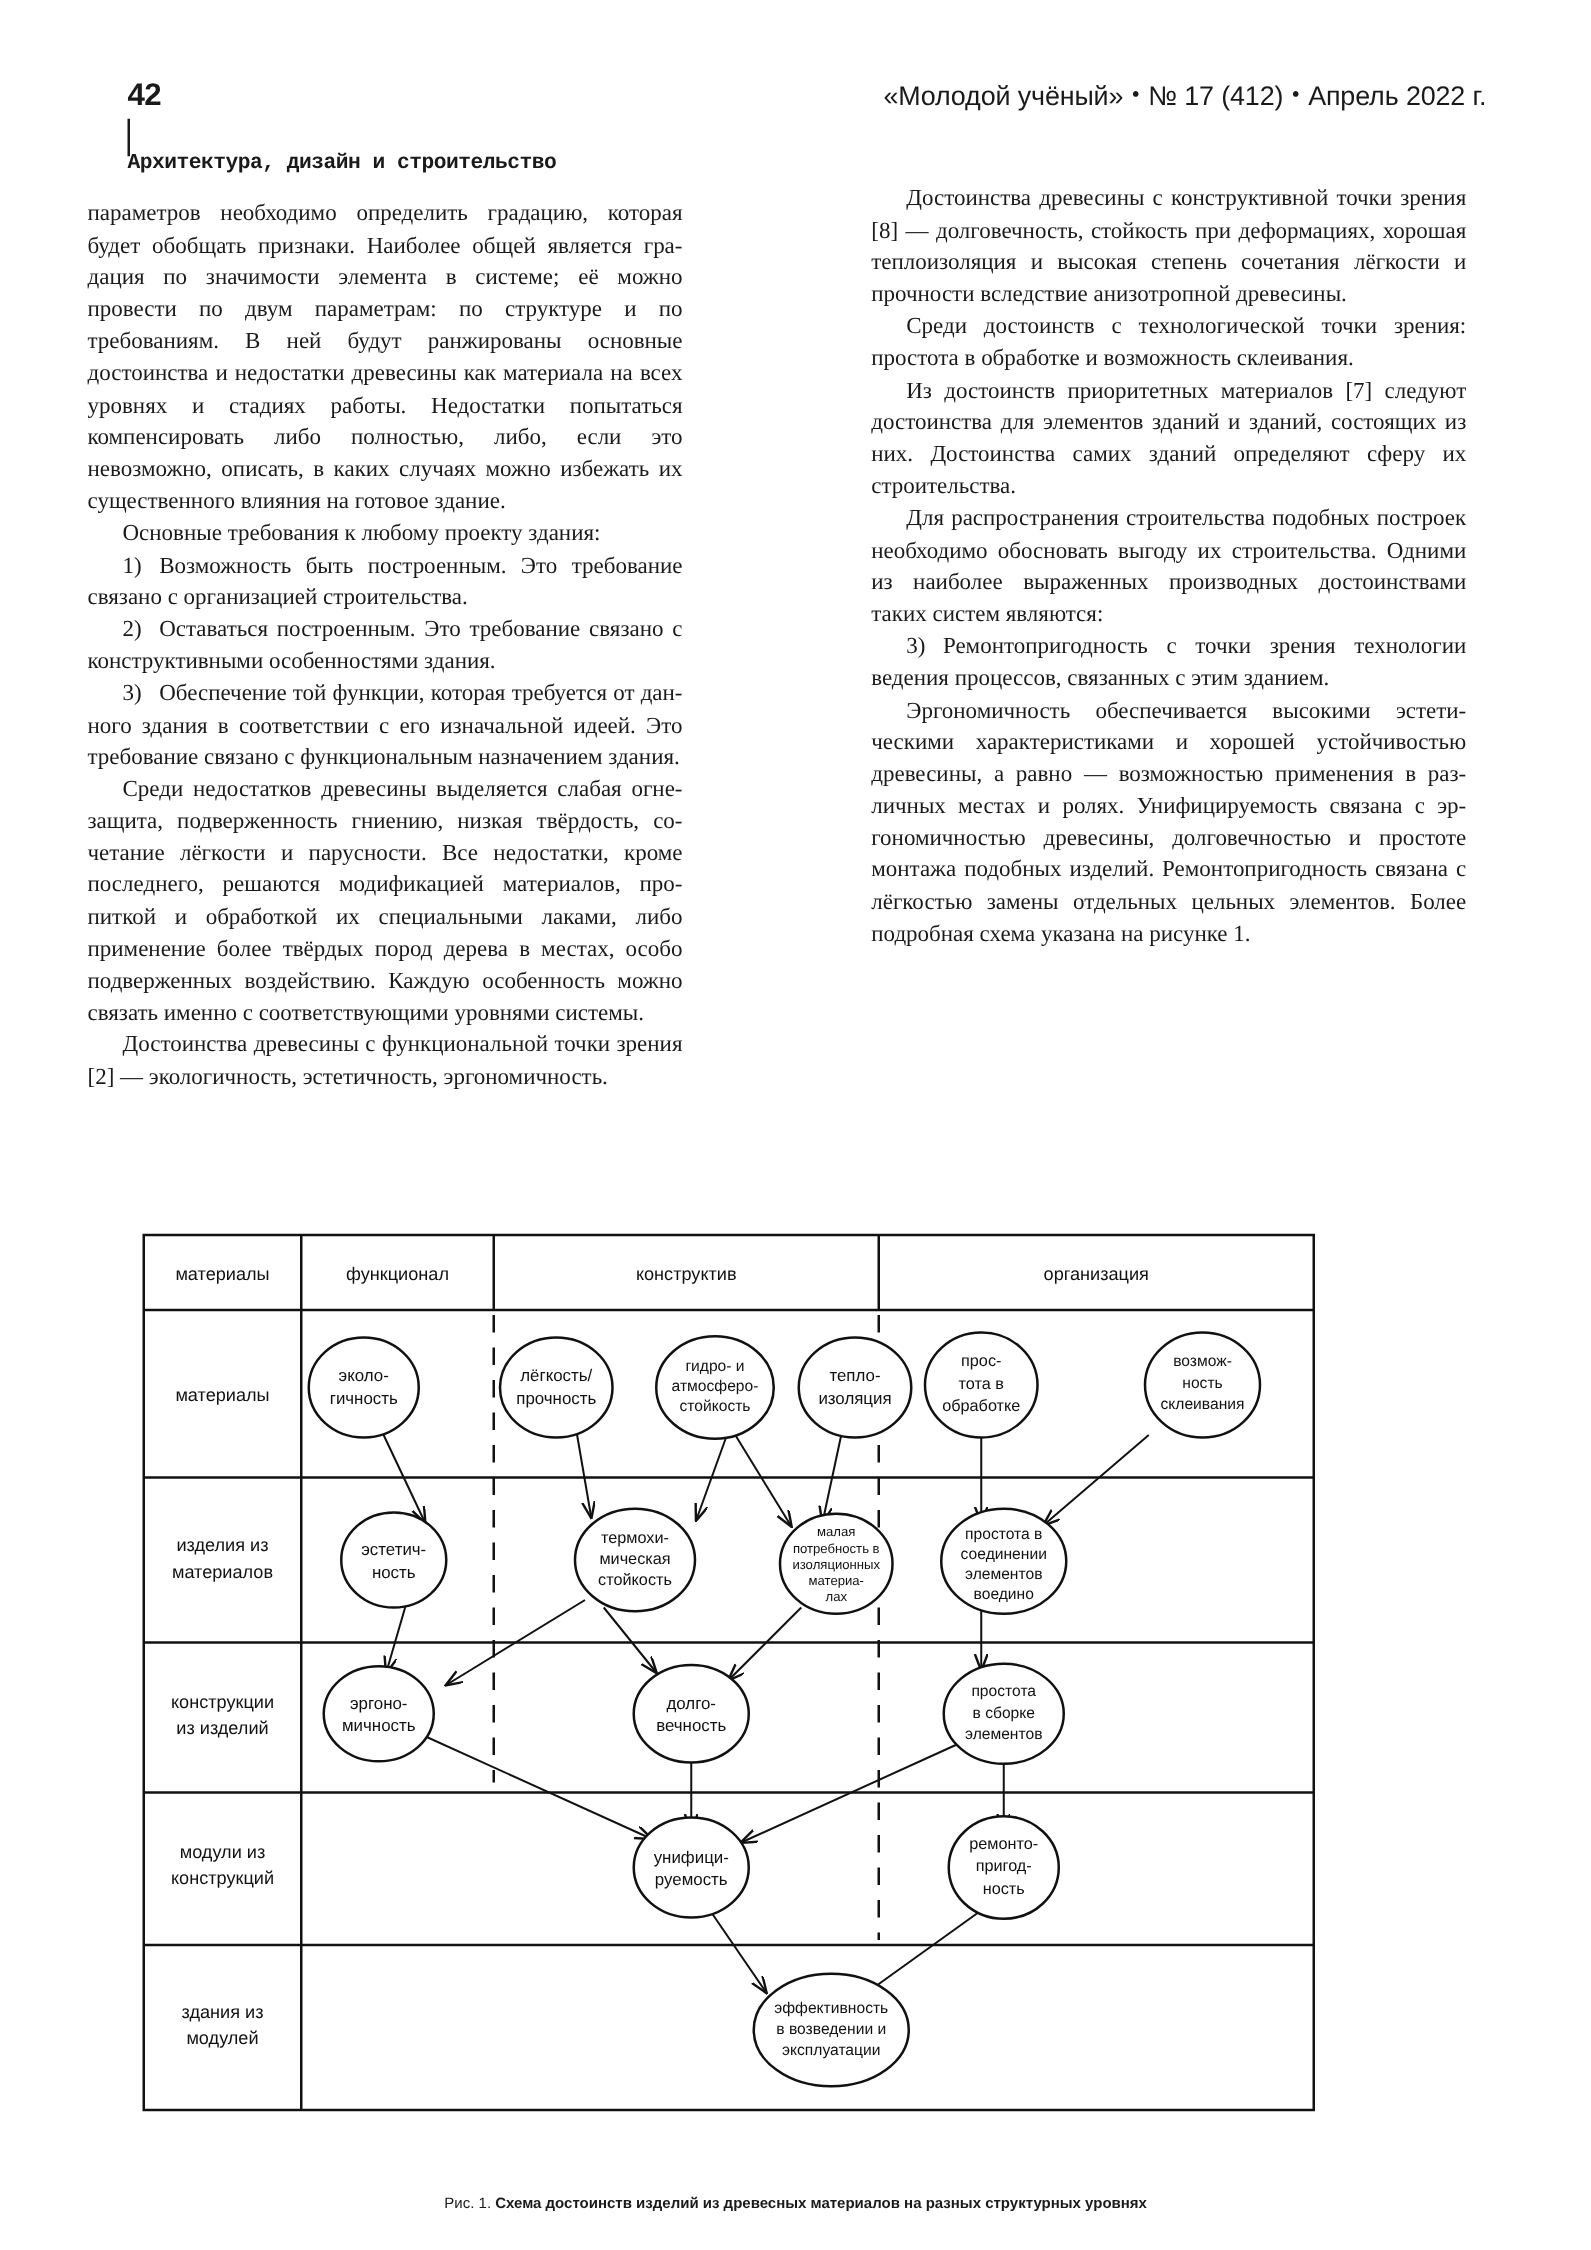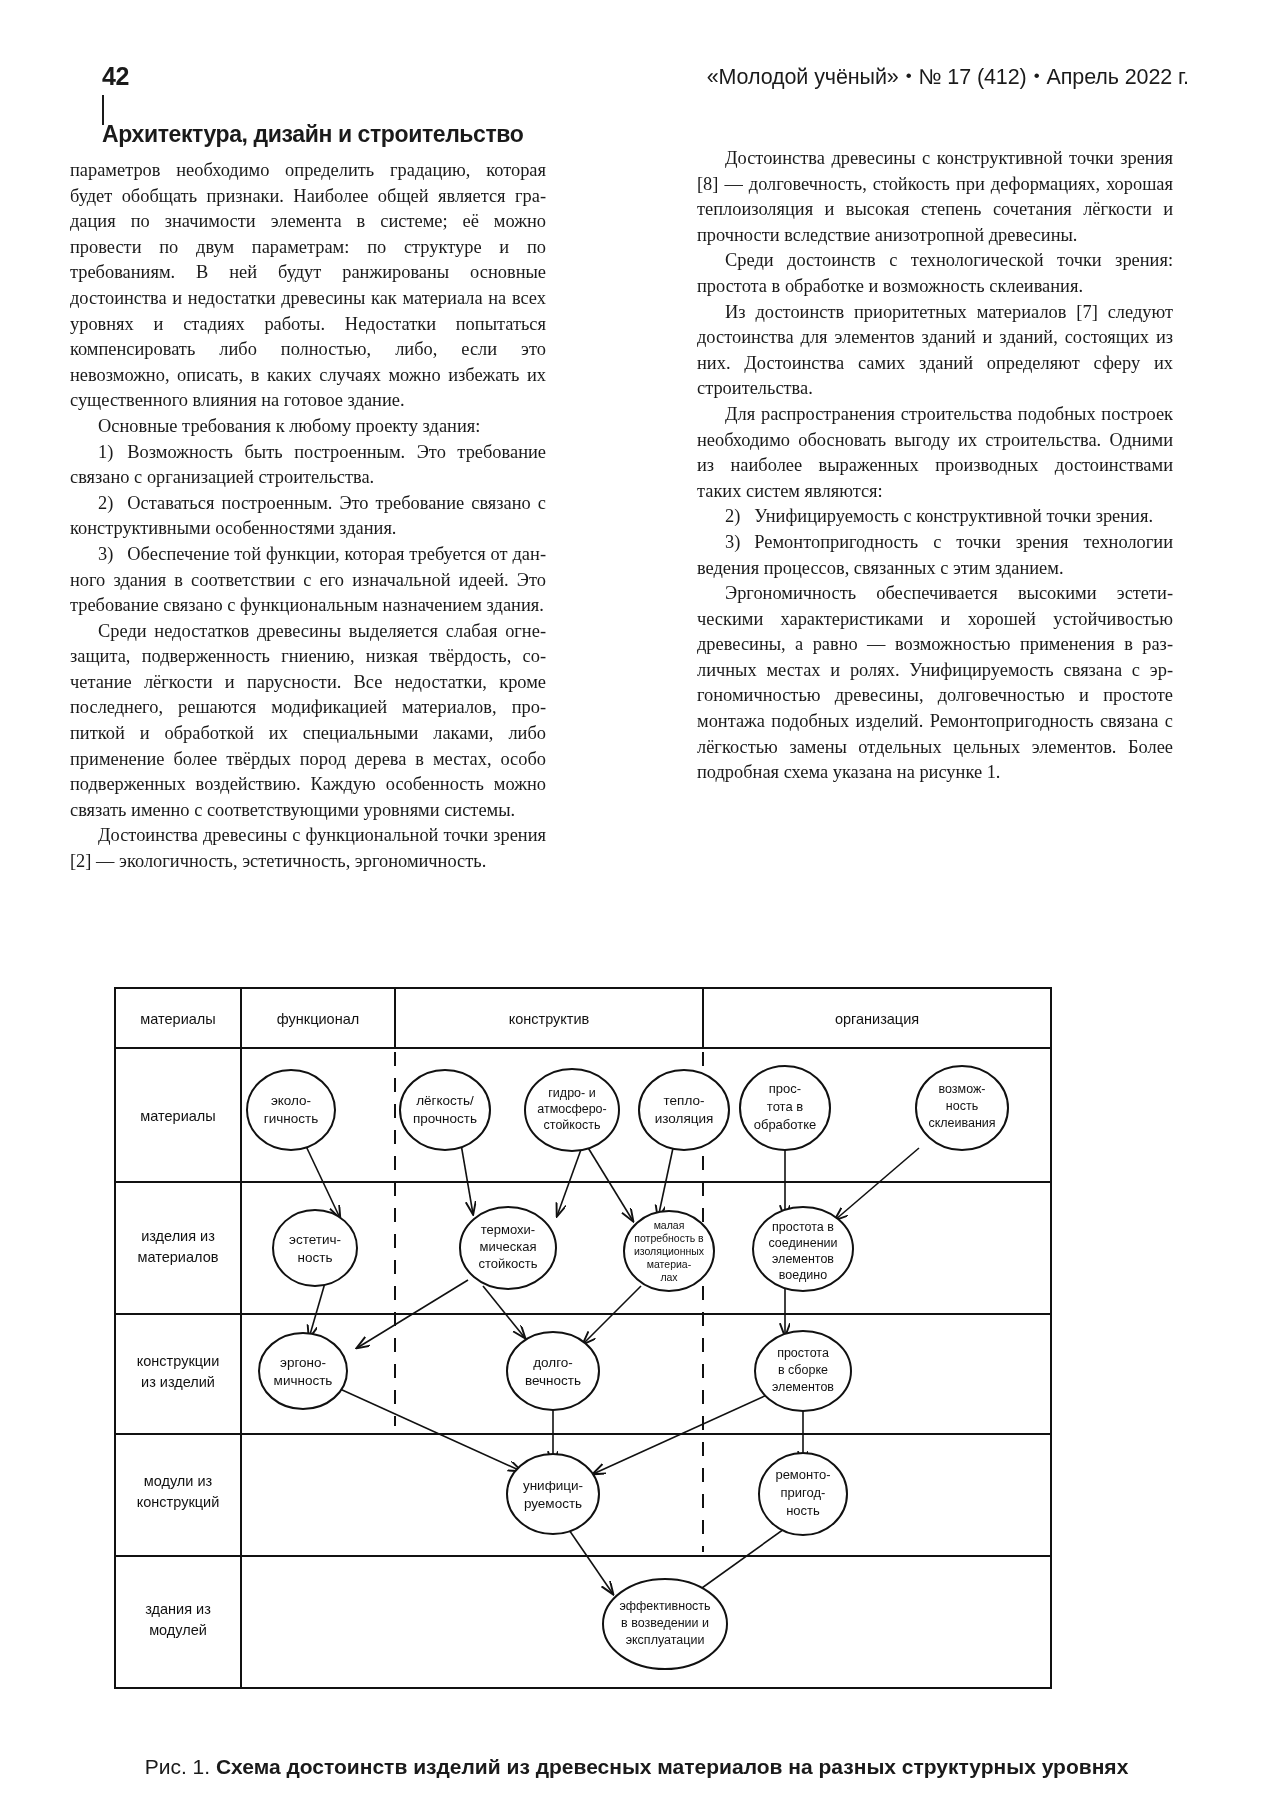--- a/index.html
+++ b/index.html
@@ -5,39 +5,39 @@
   html,body{margin:0;padding:0;background:#fff;}
   body{width:1273px;height:1800px;font-family:"Liberation Serif",serif;color:#1a1a1a;position:relative;overflow:hidden;}
 
   .page{position:relative;width:1273px;height:1800px;}
 
   
   .hdr{position:absolute;left:84px;top:62px;width:1105px;height:46px;}
   .hdr-left{position:absolute;left:0;top:0;display:flex;align-items:baseline;flex-direction:column;}
   .hdr-pageno{font-family:"Liberation Sans",sans-serif;font-weight:bold;font-size:25px;letter-spacing:-0.5px;}
   .hdr-rule{display:inline-block;width:2px;height:30px;background:#1a1a1a;margin:0 18px;position:relative;top:4px;}
-  .hdr-section{font-family:Liberation Sans, sans-serif;font-weight:bold;font-size:23px;letter-spacing:-0.4px;}
+  .hdr-section{font-family:Liberation Mono, monospace;font-weight:bold;font-size:17px;letter-spacing:-0.4px;}
   .hdr-right{position:absolute;right:0;top:3px;font-family:"Liberation Sans",sans-serif;font-size:21.5px;white-space:nowrap;letter-spacing:-0.1px;}
   .hdr-right .dot{padding:0 7px;font-size:17px;position:relative;top:-3px;}
 
   
   .col{position:absolute;top:146px;width:476px;font-size:18.4px;line-height:25.6px;text-align:justify;text-justify:inter-word;hyphens:manual;}
   .col.left{left:70px;margin-top:12px;}
   .col.right{left:697px;}
   .col p{margin:0;}
   .col p.ind{text-indent:28px;}
   .col p.num{text-indent:28px;}
   .col p.num .n{margin-right:14px;}
 
   
   .figwrap{position:absolute;left:0;top:986px;width:1165px;}
   .figure{position:relative;margin:0 auto;width:940px;height:730px;}
   .fig-svg{position:absolute;left:0;top:0;}
   .caption{position:absolute;left:0;top:1755px;width:1273px;text-align:center;
-           font-family:"Liberation Sans",sans-serif;font-size:21px;}
+           font-family:"Liberation Sans",sans-serif;font-size:12px;}
   .caption .b{font-weight:bold;}
 
   
   text{font-family:"Liberation Sans",sans-serif;fill:#111;}
 </style>
 </head>
 <body>
 
 <div class="page">
 
@@ -60,21 +60,20 @@
     <p class="num"><span class="n">3)</span><span>Обеспечение той функции, которая требуется от дан­ного здания в соответствии с его изначальной идеей. Это требование связано с функциональным назначением здания.</span></p>
     <p class="ind">Среди недостатков древесины выделяется слабая огне­защита, подверженность гниению, низкая твёрдость, со­четание лёгкости и парусности. Все недостатки, кроме последнего, решаются модификацией материалов, про­питкой и обработкой их специальными лаками, либо применение более твёрдых пород дерева в местах, особо подверженных воздействию. Каждую особенность можно связать именно с соответствующими уровнями системы.</p>
     <p class="ind">Достоинства древесины с функциональной точки зрения [2] — экологичность, эстетичность, эргономичность.</p>
   </div>
 
   <div class="col right">
     <p class="ind">Достоинства древесины с конструктивной точки зрения [8] — долговечность, стойкость при деформациях, хорошая теплоизоляция и высокая степень сочетания лёг­кости и прочности вследствие анизотропной древесины.</p>
     <p class="ind">Среди достоинств с технологической точки зрения: простота в обработке и возможность склеивания.</p>
     <p class="ind">Из достоинств приоритетных материалов [7] следуют достоинства для элементов зданий и зданий, состоящих из них. Достоинства самих зданий определяют сферу их строительства.</p>
     <p class="ind">Для распространения строительства подобных по­строек необходимо обосновать выгоду их строительства. Одними из наиболее выраженных производных достоин­ствами таких систем являются:</p>
-    <p class="num"><span class="n">2)</span><span>Унифицируемость с конструктивной точки зрения.</span></p>
     <p class="num"><span class="n">3)</span><span>Ремонтопригодность с точки зрения технологии ведения процессов, связанных с этим зданием.</span></p>
     <p class="ind">Эргономичность обеспечивается высокими эстети­ческими характеристиками и хорошей устойчивостью древесины, а равно — возможностью применения в раз­личных местах и ролях. Унифицируемость связана с эр­гономичностью древесины, долговечностью и простоте монтажа подобных изделий. Ремонтопригодность связана с лёгкостью замены отдельных цельных элементов. Более подробная схема указана на рисунке 1.</p>
   </div>
 
   <div class="figwrap">
     <div class="figure">
       <svg class="fig-svg" width="940" height="730" viewBox="0 0 940 730">
         <defs>
           <marker id="ah" markerWidth="9" markerHeight="9" refX="8" refY="3.2" orient="auto">
             <path d="M0,0 L8.5,3.2 L0,6.4" fill="none" stroke="#111" stroke-width="1.2"></path>

